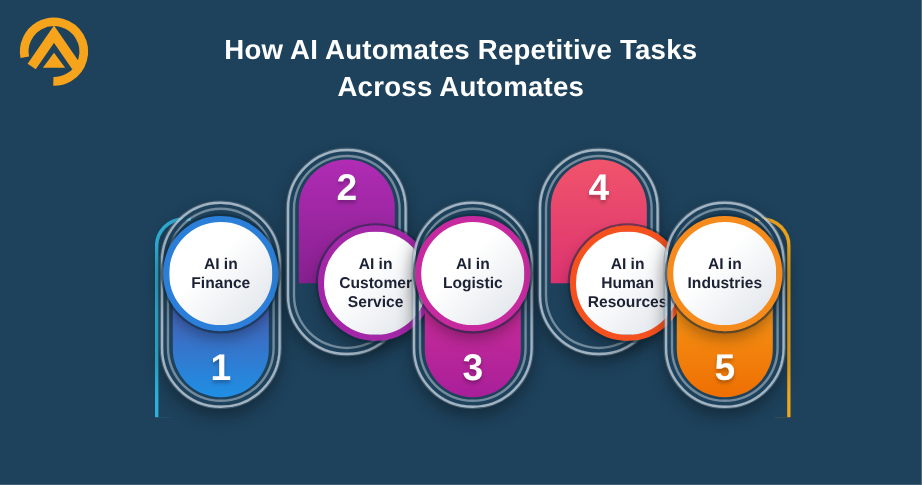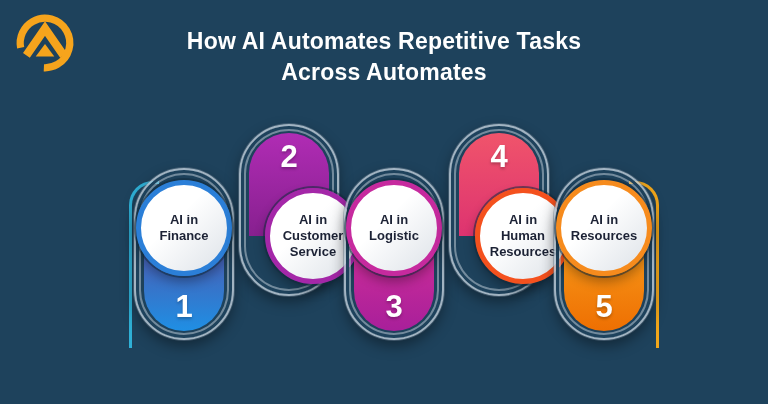--- a/index.html
+++ b/index.html
@@ -129,18 +129,18 @@
     <div class="circle">
       <span class="label">AI in Human Resources</span>
     </div>
   </div>
 
   <div class="capsule odd" style="left: 554px; top: 168px; --grad-a: #f9a11e; --grad-b: #ee6f02; --ring: #f68b1d;">
     <div class="track"></div>
     <div class="pill"></div>
     <div class="num">5</div>
     <div class="circle">
-      <span class="label">AI in Resources</span>
+      <span class="label">AI in Industries</span>
     </div>
   </div>
 
 
 </div>
 
 </body></html>

